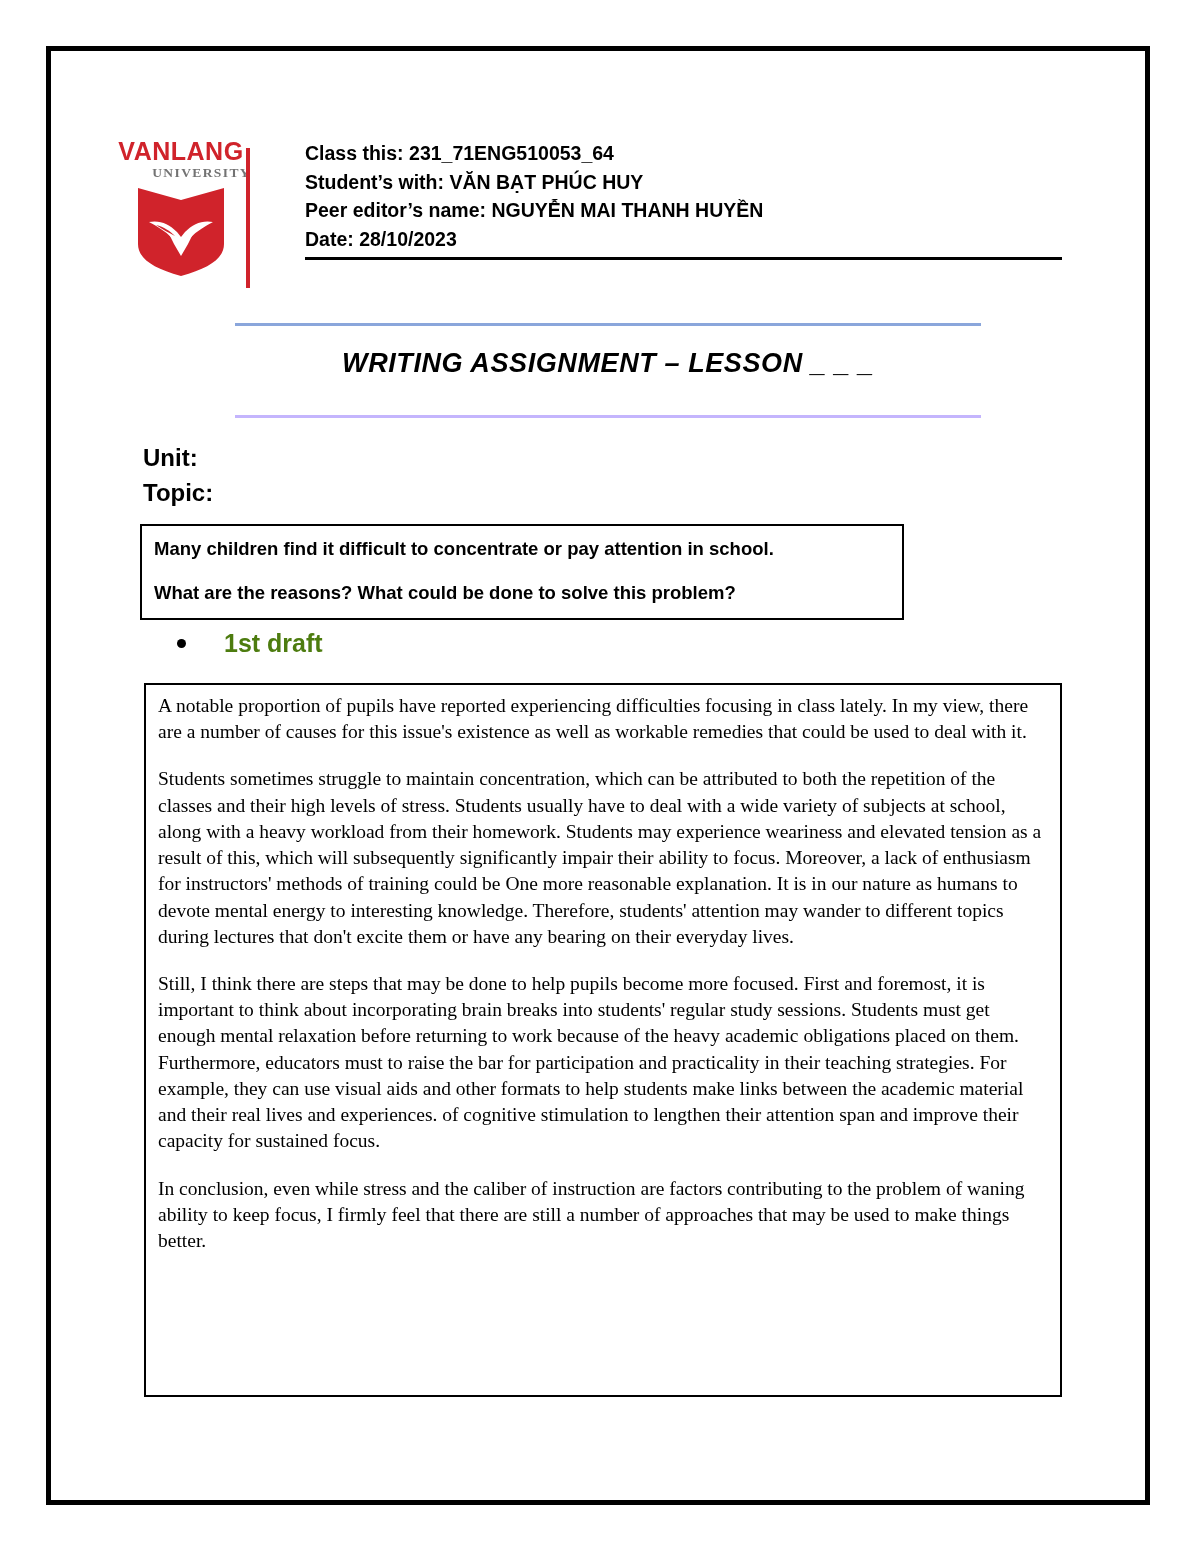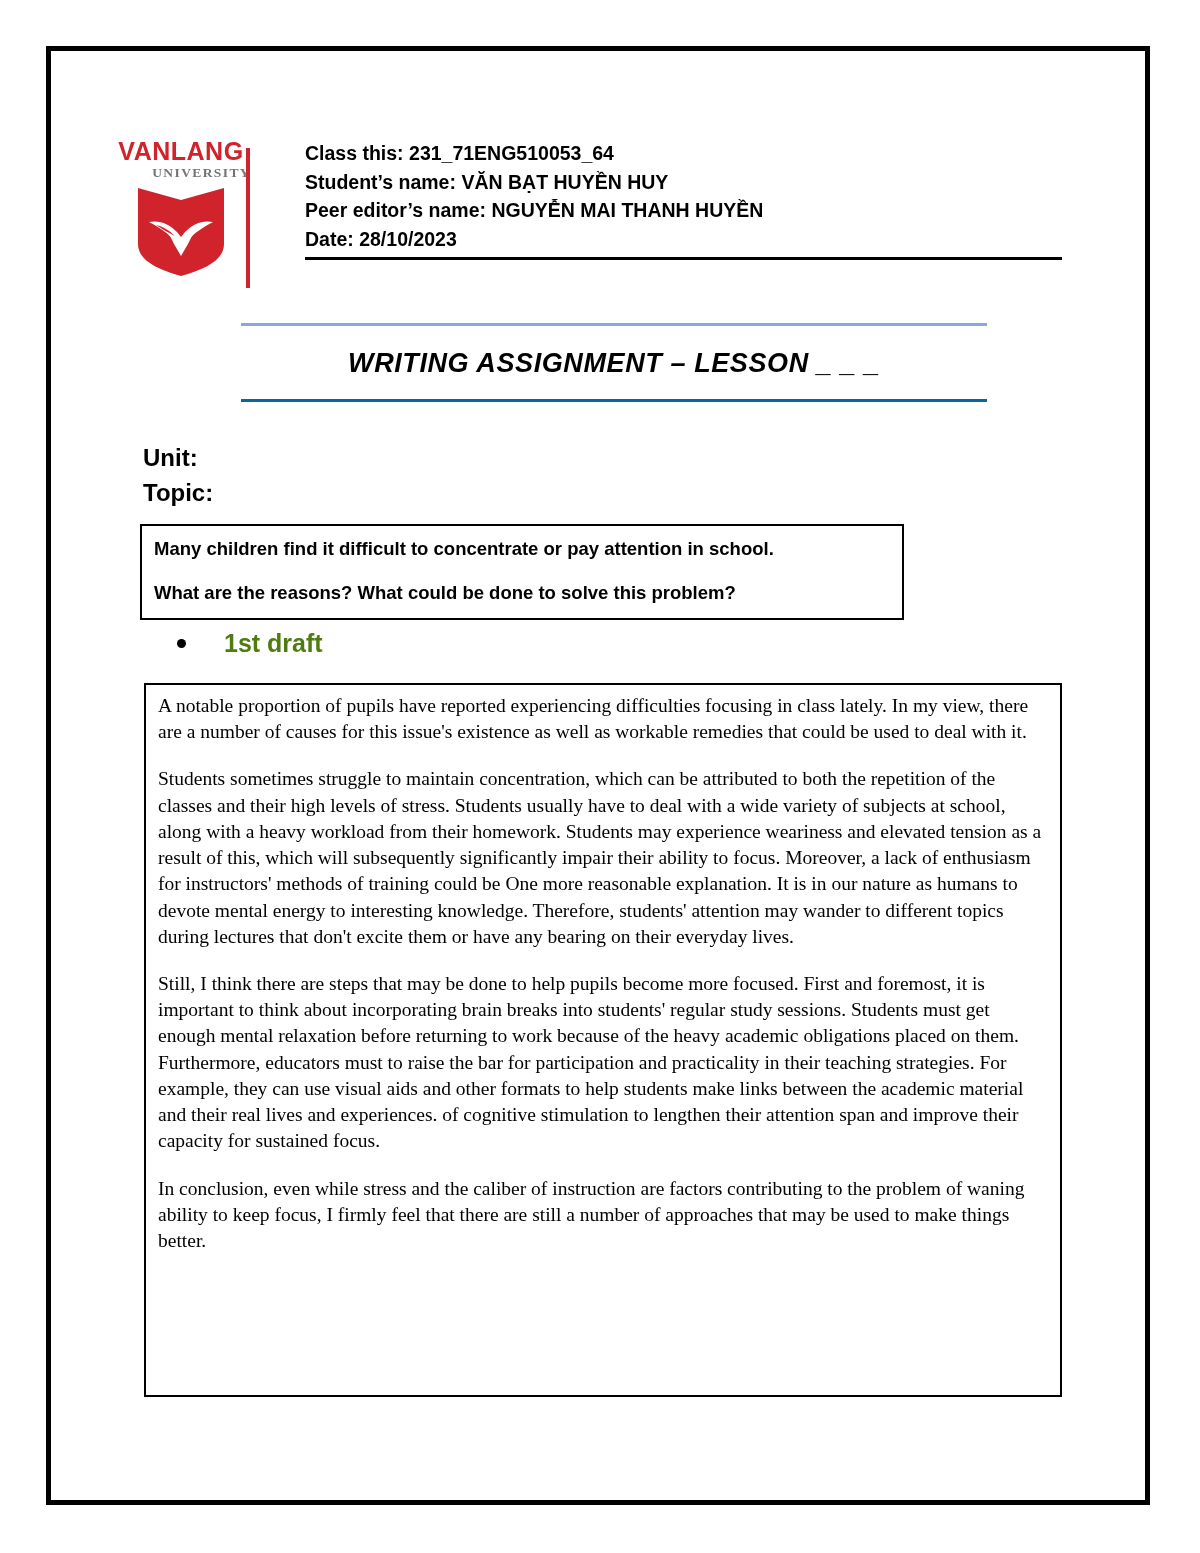--- a/index.html
+++ b/index.html
@@ -96,26 +96,26 @@
   #header-rule {
     margin-top: 3px;
     width: 757px;
     height: 0;
     border-top: 3px solid #000000;
   }
 
   
   #title-block {
     position: absolute;
-    left: 190px;
+    left: 184px;
     top: 272px;
     width: 746px;
     border-top: 3px solid #8AA6DB;
-    border-bottom: 3px solid #0369a1;
-    padding: 22px 0 20px 0;
+    border-bottom: 3px solid #c4b5fd;
+    padding: 22px 0 36px 0;
     text-align: center;
     box-sizing: border-box;
   }
   #doc-title {
     font-family: "Liberation Sans", sans-serif;
     font-style: italic;
     font-weight: bold;
     font-size: 27px;
     letter-spacing: 0.6px;
     color: #000000;
@@ -216,21 +216,21 @@
           <path d="M45 57 C49 51 54 46 60 44 C57 47 55 52 52 58 L45 70 Z" fill="#ffffff"></path>
           <path d="M20 39 C28 41 34 45 39 50 C33 47 26 43 20 39 Z" fill="#d0232b"></path>
         </svg>
       </div>
     </div>
 
     <div id="header-divider"></div>
 
     <div id="header-fields">
       <div class="field-line">Class this: 231_71ENG510053_64</div>
-      <div class="field-line">Student’s name: VĂN BẠT HUYỀN HUY</div>
+      <div class="field-line">Student’s with: VĂN BẠT PHÚC HUY</div>
       <div class="field-line">Peer editor’s name: NGUYỄN MAI THANH HUYỀN</div>
       <div class="field-line">Date: 28/10/2023</div>
       <div id="header-rule"></div>
     </div>
 
   </div>
 
   <div id="title-block">
     <div id="doc-title">WRITING ASSIGNMENT – LESSON _ _ _</div>
   </div>

